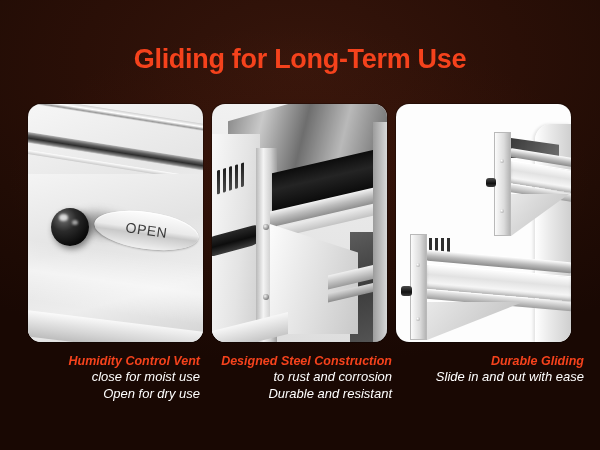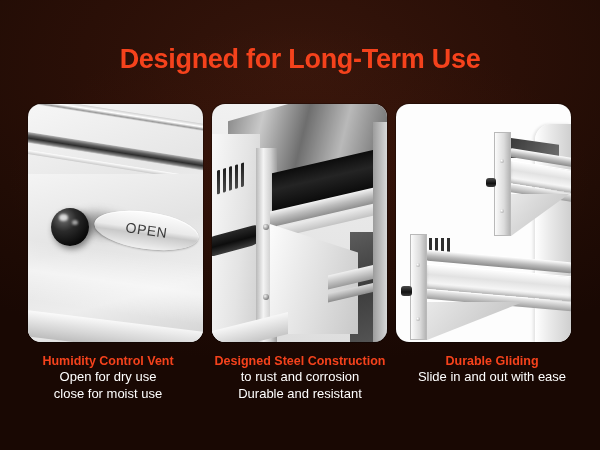--- a/index.html
+++ b/index.html
@@ -352,43 +352,44 @@
   .captions {
     position: absolute;
     top: 353px;
     left: 12px;
     width: 576px;
     display: flex;
     z-index: 5;
   }
   .cap {
     flex: 1;
-    text-align: center;
+    text-align: right;
     padding: 0 4px;
+    font-style: italic;
   }
   .cap-title {
     font-size: 12.5px;
     font-weight: bold;
     color: #F5421C;
     line-height: 16px;
     white-space: nowrap;
   }
   .cap-line {
     font-size: 13px;
     color: #ffffff;
     line-height: 16.5px;
     white-space: nowrap;
   }
 </style>
 </head>
 <body>
 
 <div id="banner">
 
-  <div class="title">Designed for Long-Term Use</div>
+  <div class="title">Gliding for Long-Term Use</div>
 
   <div class="panels">
 
     <div class="panel p1">
       <div class="seam-a"></div>
       <div class="seam-b"></div>
       <div class="seam-c"></div>
       <div class="face-lower"></div>
       <div class="sheen"></div>
       <div class="knob-shadow"></div>
@@ -458,22 +459,22 @@
         <div class="railB" style="left:17px; top:62px; width:144px; height:9px; transform:skewY(5deg);"></div>
         <div class="brace" style="left:17px; top:68px; width:96px; height:38px; clip-path:polygon(0 0,100% 0,0 100%);"></div>
       </div>
     </div>
 
   </div>
 
   <div class="captions">
     <div class="cap">
       <div class="cap-title">Humidity Control Vent</div>
+      <div class="cap-line">close for moist use</div>
       <div class="cap-line">Open for dry use</div>
-      <div class="cap-line">close for moist use</div>
     </div>
     <div class="cap">
       <div class="cap-title">Designed Steel Construction</div>
       <div class="cap-line">to rust and corrosion</div>
       <div class="cap-line">Durable and resistant</div>
     </div>
     <div class="cap">
       <div class="cap-title">Durable Gliding</div>
       <div class="cap-line">Slide in and out with ease</div>
     </div>

